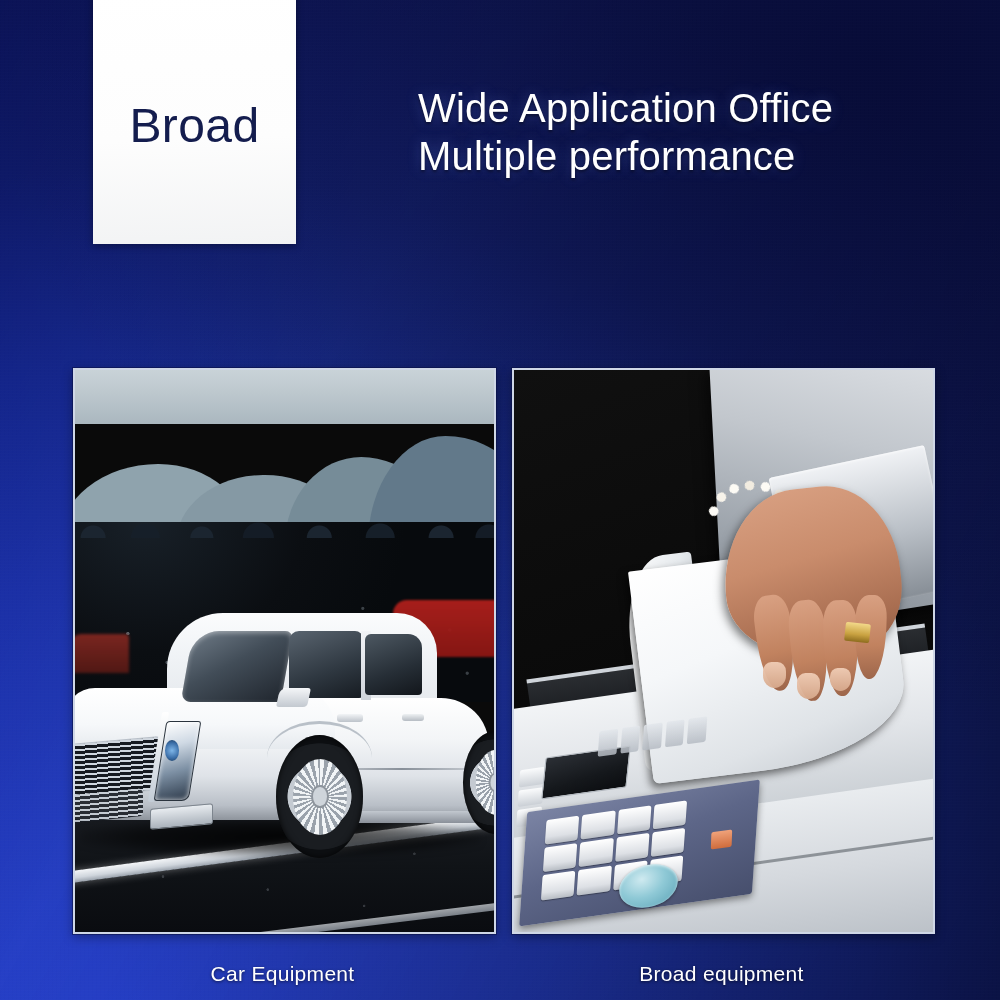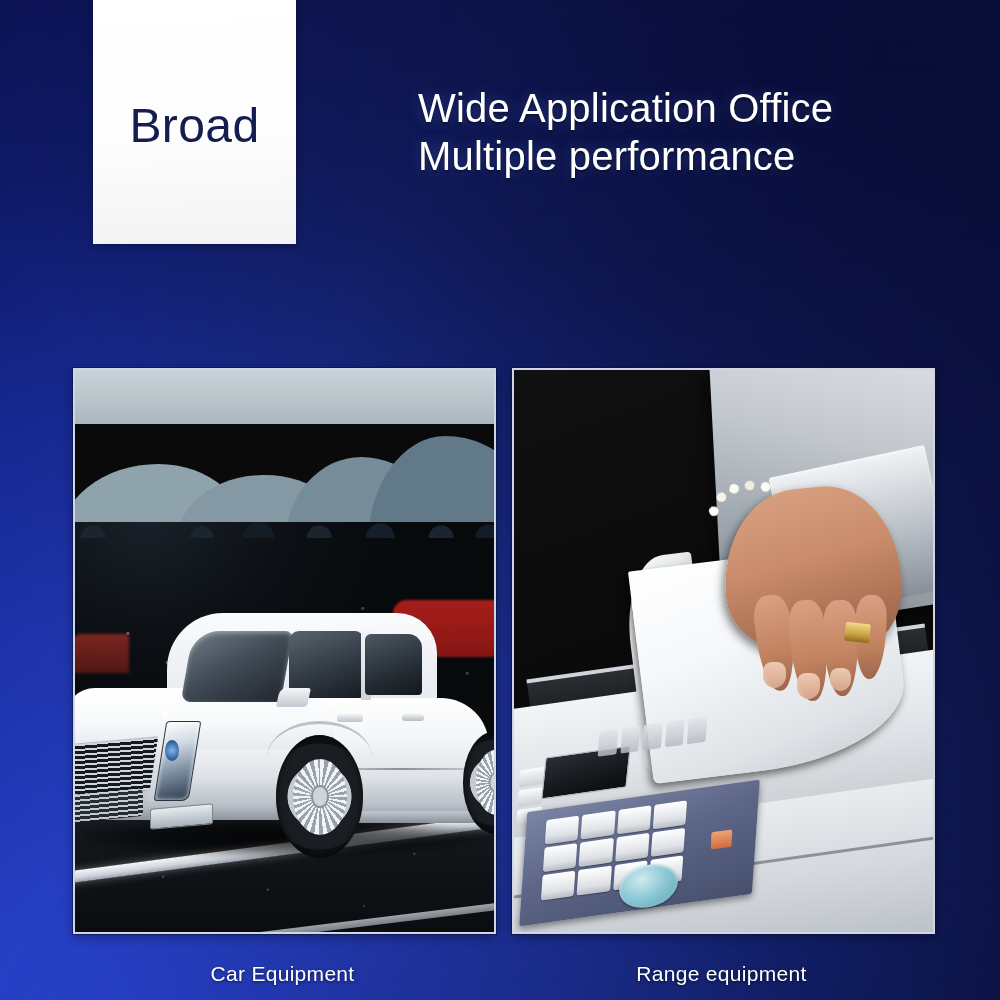--- a/index.html
+++ b/index.html
@@ -547,15 +547,15 @@
         <div class="key"></div>
         <div class="key"></div>
       </div>
       <div class="stop-btn"></div>
       <div class="start-btn"></div>
 
     </div>
   </div>
 
   <div class="caption caption-left">Car Equipment</div>
-  <div class="caption caption-right">Range equipment</div>
+  <div class="caption caption-right">Broad equipment</div>
 
 </div>
 
 </body></html>

